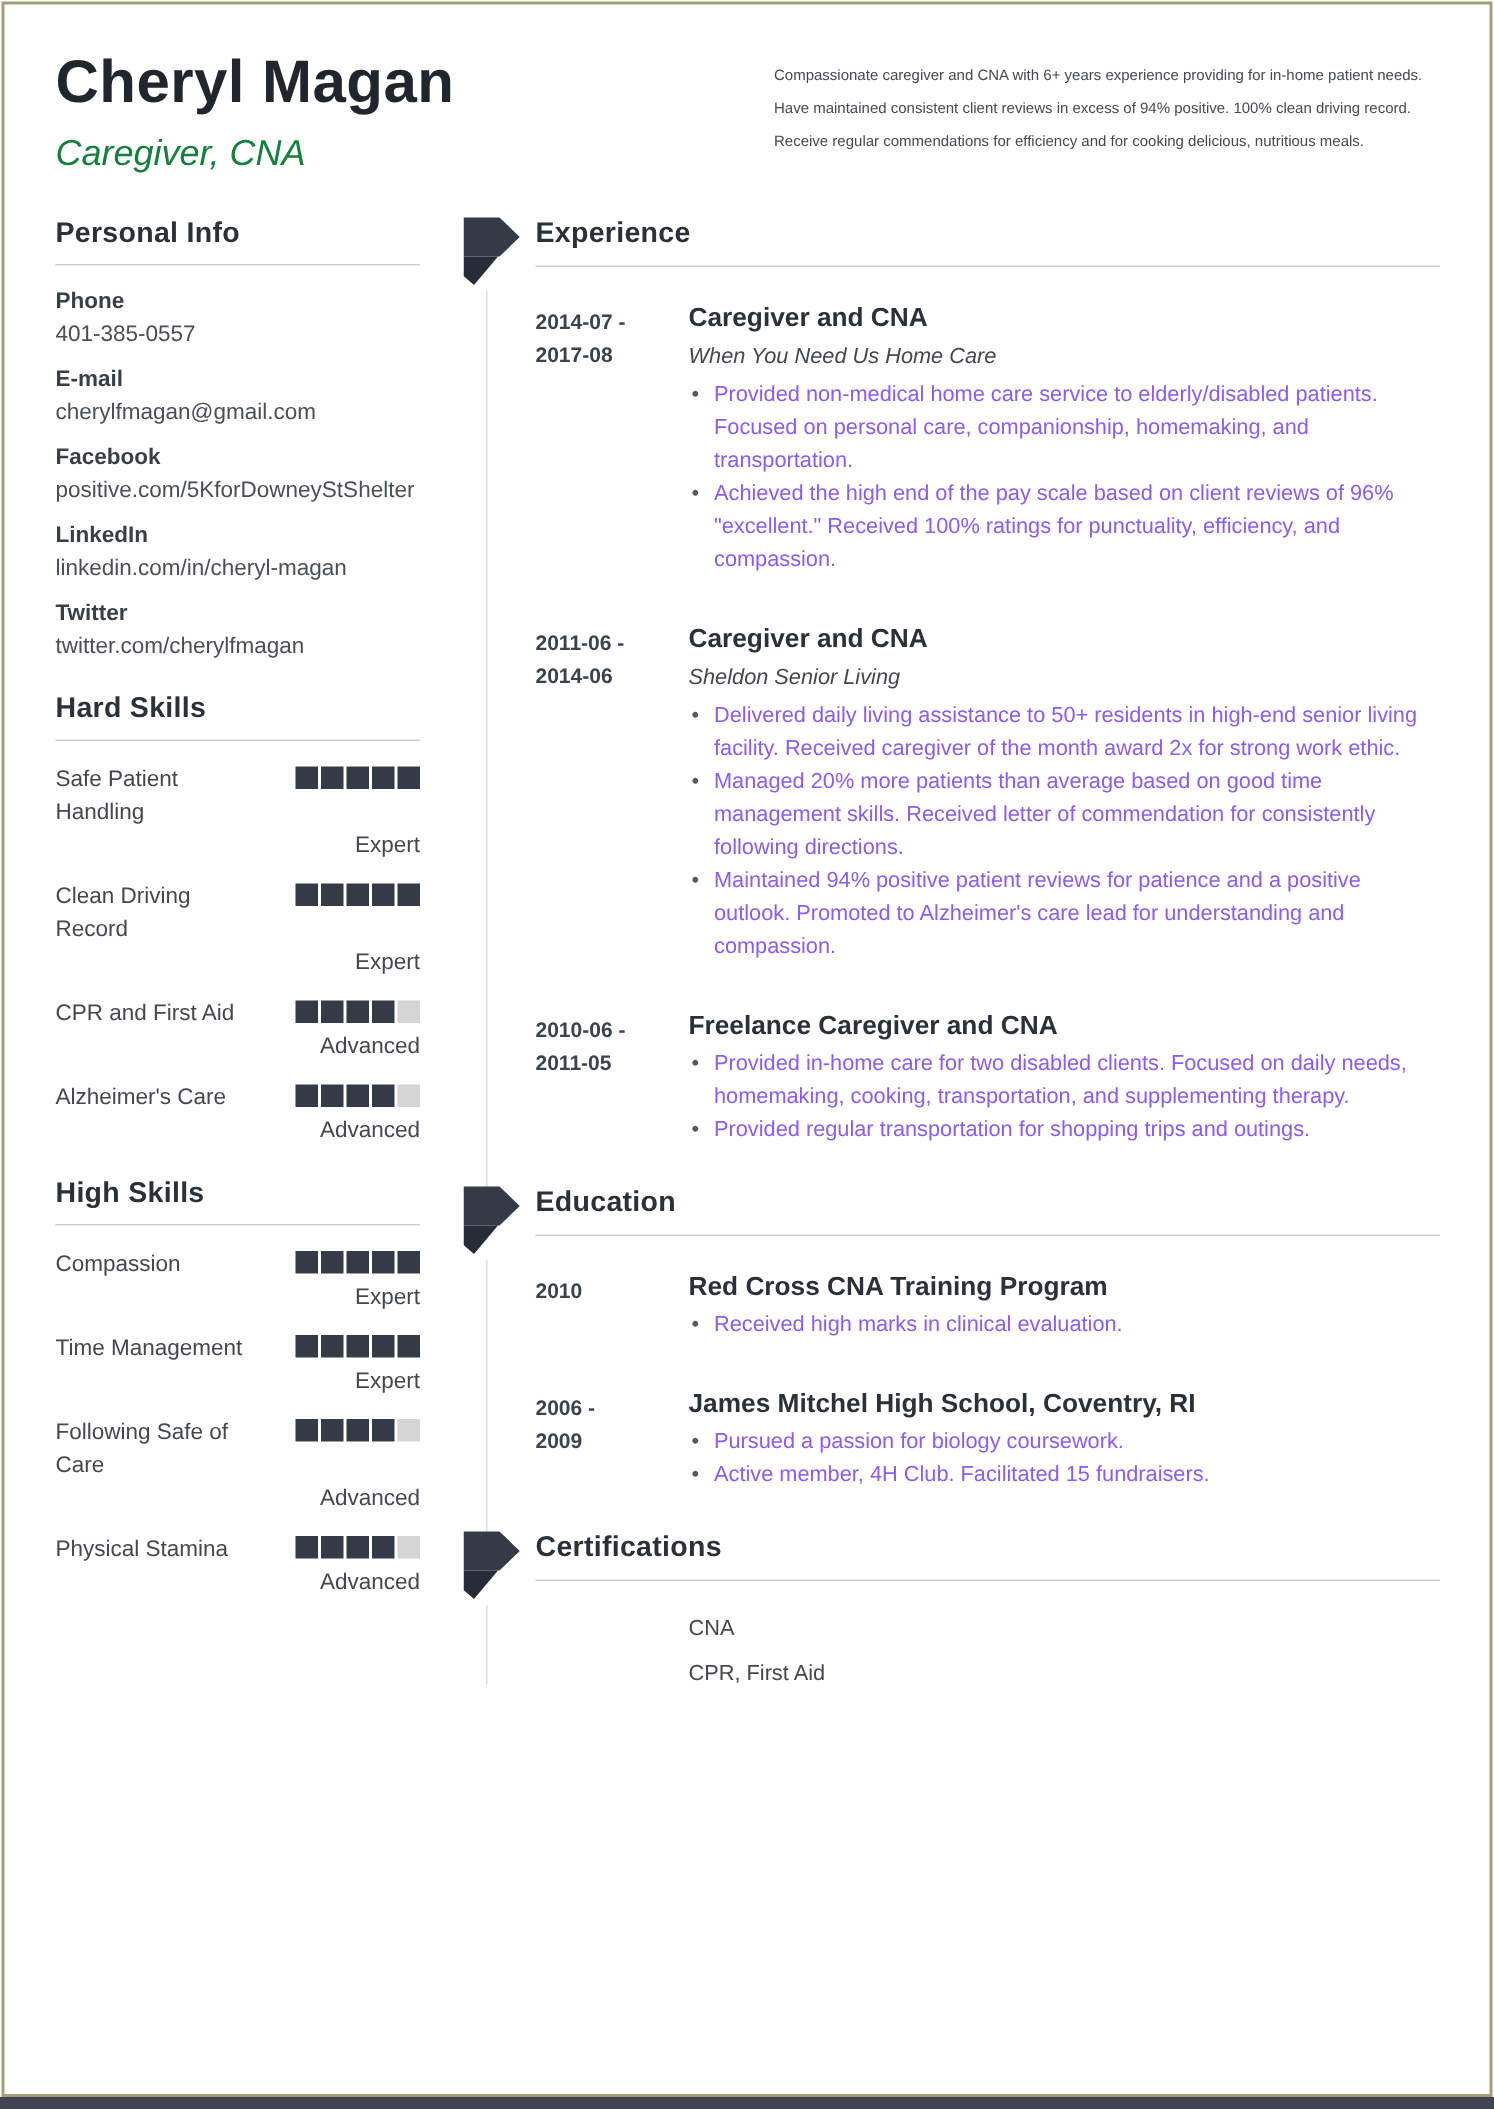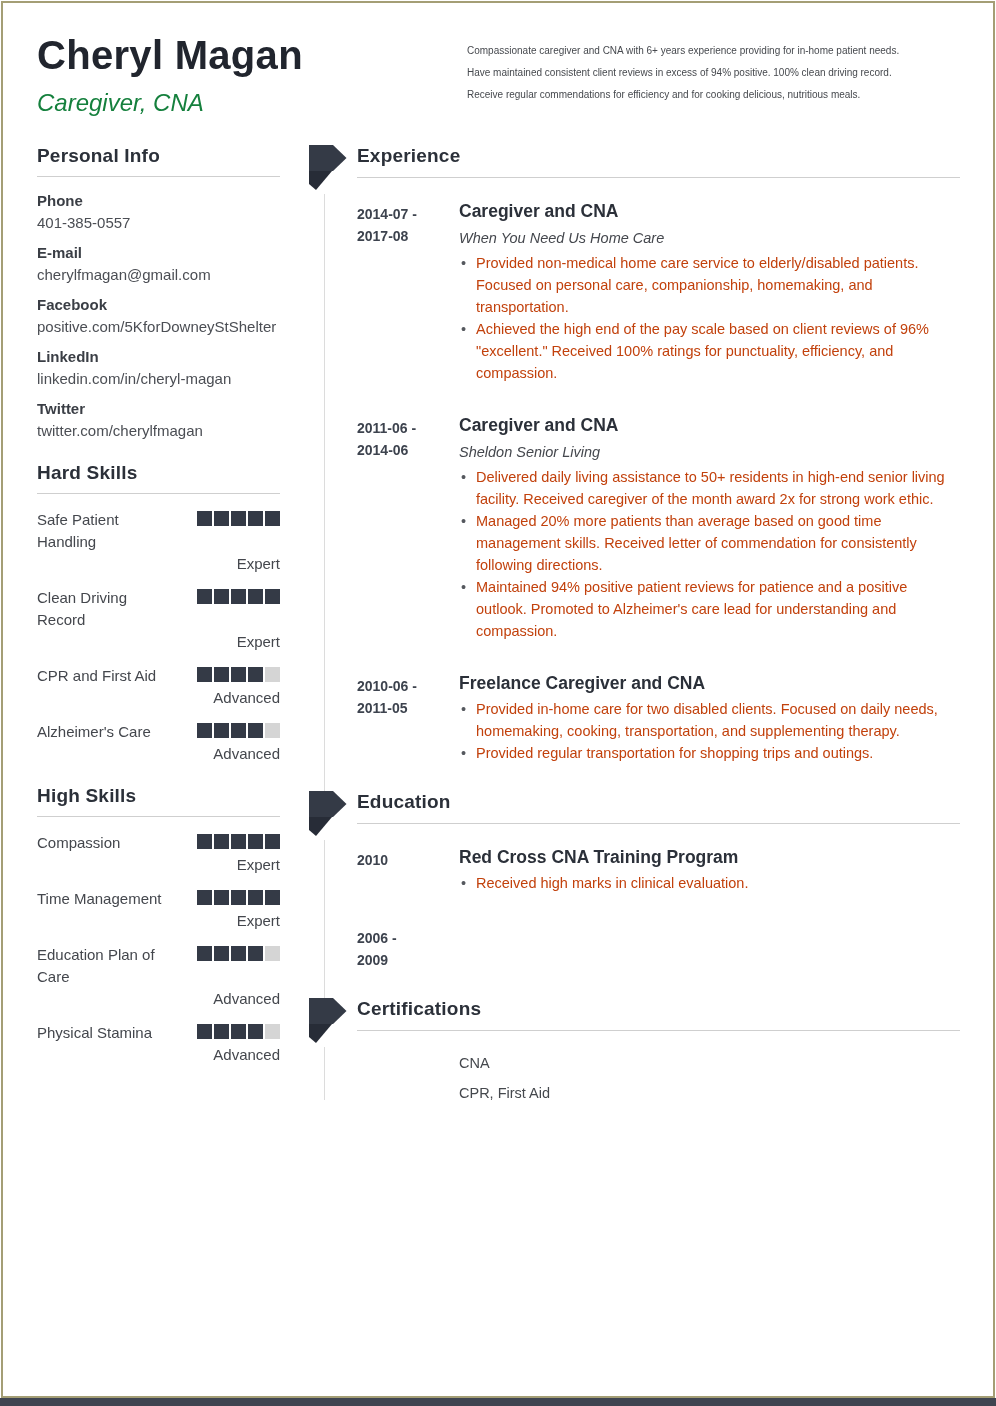--- a/index.html
+++ b/index.html
@@ -8,21 +8,21 @@
     font-family:"Liberation Sans",sans-serif;color:#45484d;
   }
   .page{
     position:absolute;top:1px;left:1px;right:1px;bottom:8px;
     border:2px solid var(--page-border,#a49e75);
     padding:30px 33px 0 34px;box-sizing:border-box;background:#fff;overflow:hidden;
   }
   .bottom-bar{position:absolute;left:0;right:0;bottom:0;height:8px;background:var(--bottom-bar,#3f4450);}
 
   
-  .header{display:flex;}
+  .header{display:flex;justify-content:space-between;}
   .identity{width:430px;flex-shrink:0;}
   .name{font-size:40px;font-weight:bold;margin:0;color:#21252e;letter-spacing:.3px;}
   .job-title{font-size:24px;font-style:italic;color:#15803d;margin-top:11px;}
   .summary{width:444px;font-size:10px;line-height:22px;color:#46494e;margin:7px 0 0;}
 
   
   .columns{display:flex;margin-top:27px;}
   .sidebar{width:243px;flex-shrink:0;}
   .main{flex:1;margin-left:29px;min-width:0;}
 
@@ -49,21 +49,21 @@
   .marker{position:absolute;left:0;top:0;width:38px;height:46px;}
   .main-rule{border-bottom:1px solid #cfcfcf;margin:9px 0 21px;}
 
   .entry{display:flex;margin-bottom:29px;}
   .entry:last-child{margin-bottom:4px;}
   .dates{width:102px;flex-shrink:0;font-size:14px;font-weight:bold;line-height:22px;color:#3d434e;padding-top:4px;}
   .entry-content{flex:1;min-width:0;}
   .entry-title{font-size:17.5px;font-weight:bold;color:#2b3039;line-height:24px;}
   .entry-company{font-size:14.5px;font-style:italic;color:#44474d;line-height:22px;margin-top:4px;}
   .bullets{list-style:none;margin:3px 0 0;padding:0;}
-  .bullets li{position:relative;padding-left:17px;font-size:14.5px;line-height:22px;color:#c2410c;}
+  .bullets li{position:relative;padding-left:17px;font-size:14.5px;line-height:22px;color:#8b5cf6;}
   .bullets li::before{content:"\2022";position:absolute;left:2px;color:#55585e;}
 
   .cert-item{margin-left:102px;font-size:14.5px;line-height:22px;color:#45484d;margin-bottom:8px;}
 </style>
 </head>
 <body>
 
 <div class="page">
 
   <div class="header">
@@ -187,21 +187,21 @@
                 <span class="sq filled"></span>
                 <span class="sq filled"></span>
                 <span class="sq filled"></span>
                 <span class="sq filled"></span>
               </div>
           </div>
           <div class="skill-level">Expert</div>
         </div>
         <div class="skill">
           <div class="skill-row">
-            <div class="skill-name">Education Plan of Care</div>
+            <div class="skill-name">Following Safe of Care</div>
             <div class="squares">
                 <span class="sq filled"></span>
                 <span class="sq filled"></span>
                 <span class="sq filled"></span>
                 <span class="sq filled"></span>
                 <span class="sq"></span>
               </div>
           </div>
           <div class="skill-level">Advanced</div>
         </div>
@@ -297,20 +297,27 @@
               <li>Received high marks in clinical evaluation.</li>
             </ul>
           </div>
         </div>
 
         <div class="entry">
           <div class="dates">
             <div>2006 -</div>
             <div>2009</div>
           </div>
+          <div class="entry-content">
+            <div class="entry-title">James Mitchel High School, Coventry, RI</div>
+            <ul class="bullets">
+              <li>Pursued a passion for biology coursework.</li>
+              <li>Active member, 4H Club. Facilitated 15 fundraisers.</li>
+            </ul>
+          </div>
         </div>
       </section>
 
       <section class="main-section last">
         <div class="timeline-line"></div>
         <svg class="marker" viewBox="0 0 38 46">
           <polygon points="0,1 24,1 37.5,14 24,27 0,27" style="fill:var(--accent,#343a46)"></polygon>
           <polygon points="0,27 23,27 7,46 0,40" style="fill:var(--accent-dark,#272c37)"></polygon>
         </svg>
         <h2>Certifications</h2>

